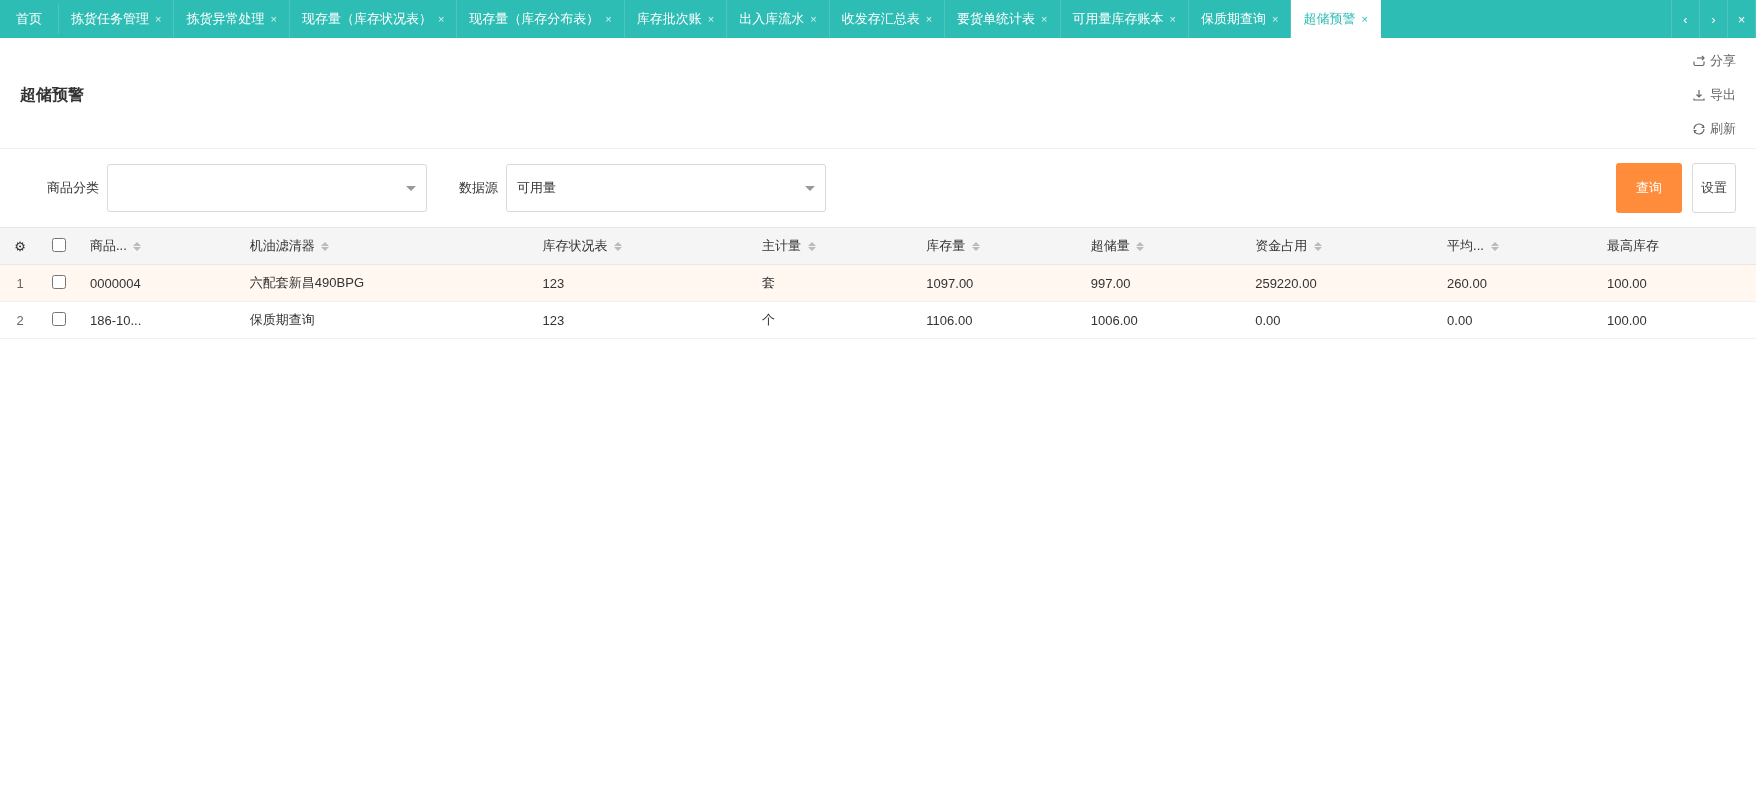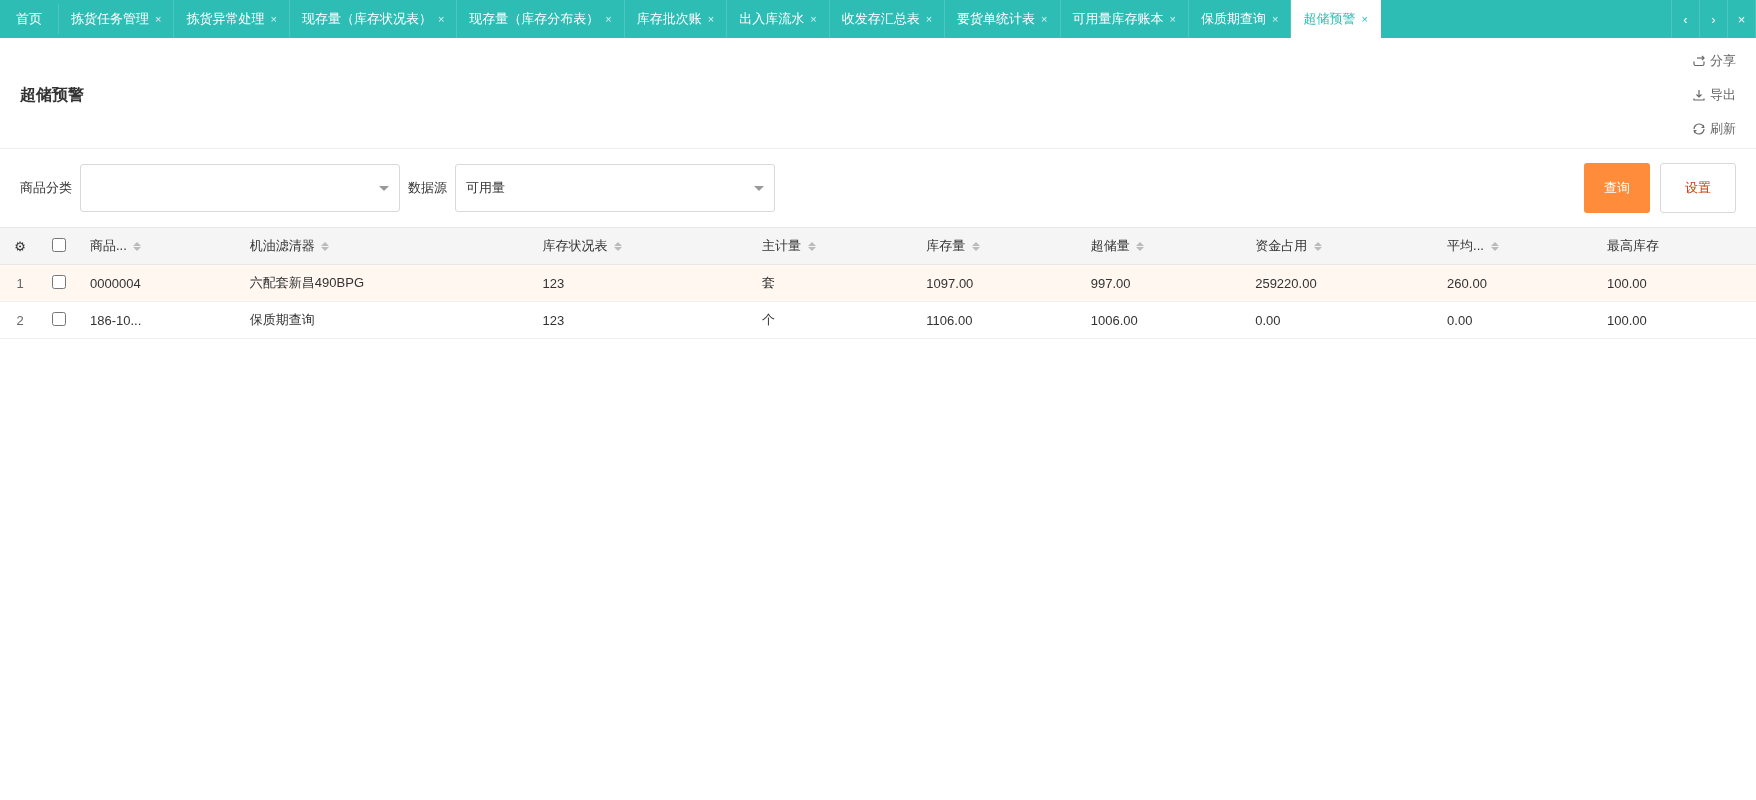--- a/index.html
+++ b/index.html
@@ -94,21 +94,22 @@
       color: #666;
       cursor: pointer;
       font-size: 13px;
     }
 
     
     .filter-bar {
       display: flex;
       align-items: center;
       padding: 14px 20px;
-      gap: 8px;
+      gap: 32px;
+      margin-left: 27px;
     }
     .filter-item {
       display: flex;
       align-items: center;
       gap: 8px;
     }
     .filter-label {
       color: #333;
       font-size: 13px;
       white-space: nowrap;
@@ -140,23 +141,23 @@
       background: #ff8c3a;
       color: #fff;
       border: none;
       padding: 16px 20px;
       border-radius: 3px;
       cursor: pointer;
       font-size: 13px;
     }
     .btn-default {
       background: #fff;
-      color: #c2410c;
+      color: #404040;
       border: 1px solid #d9d9d9;
-      padding: 5px 24px;
+      padding: 5px 8px;
       border-radius: 3px;
       cursor: pointer;
       font-size: 13px;
     }
 
     
     .table-container {
       padding: 0 0;
     }
     .data-table {

